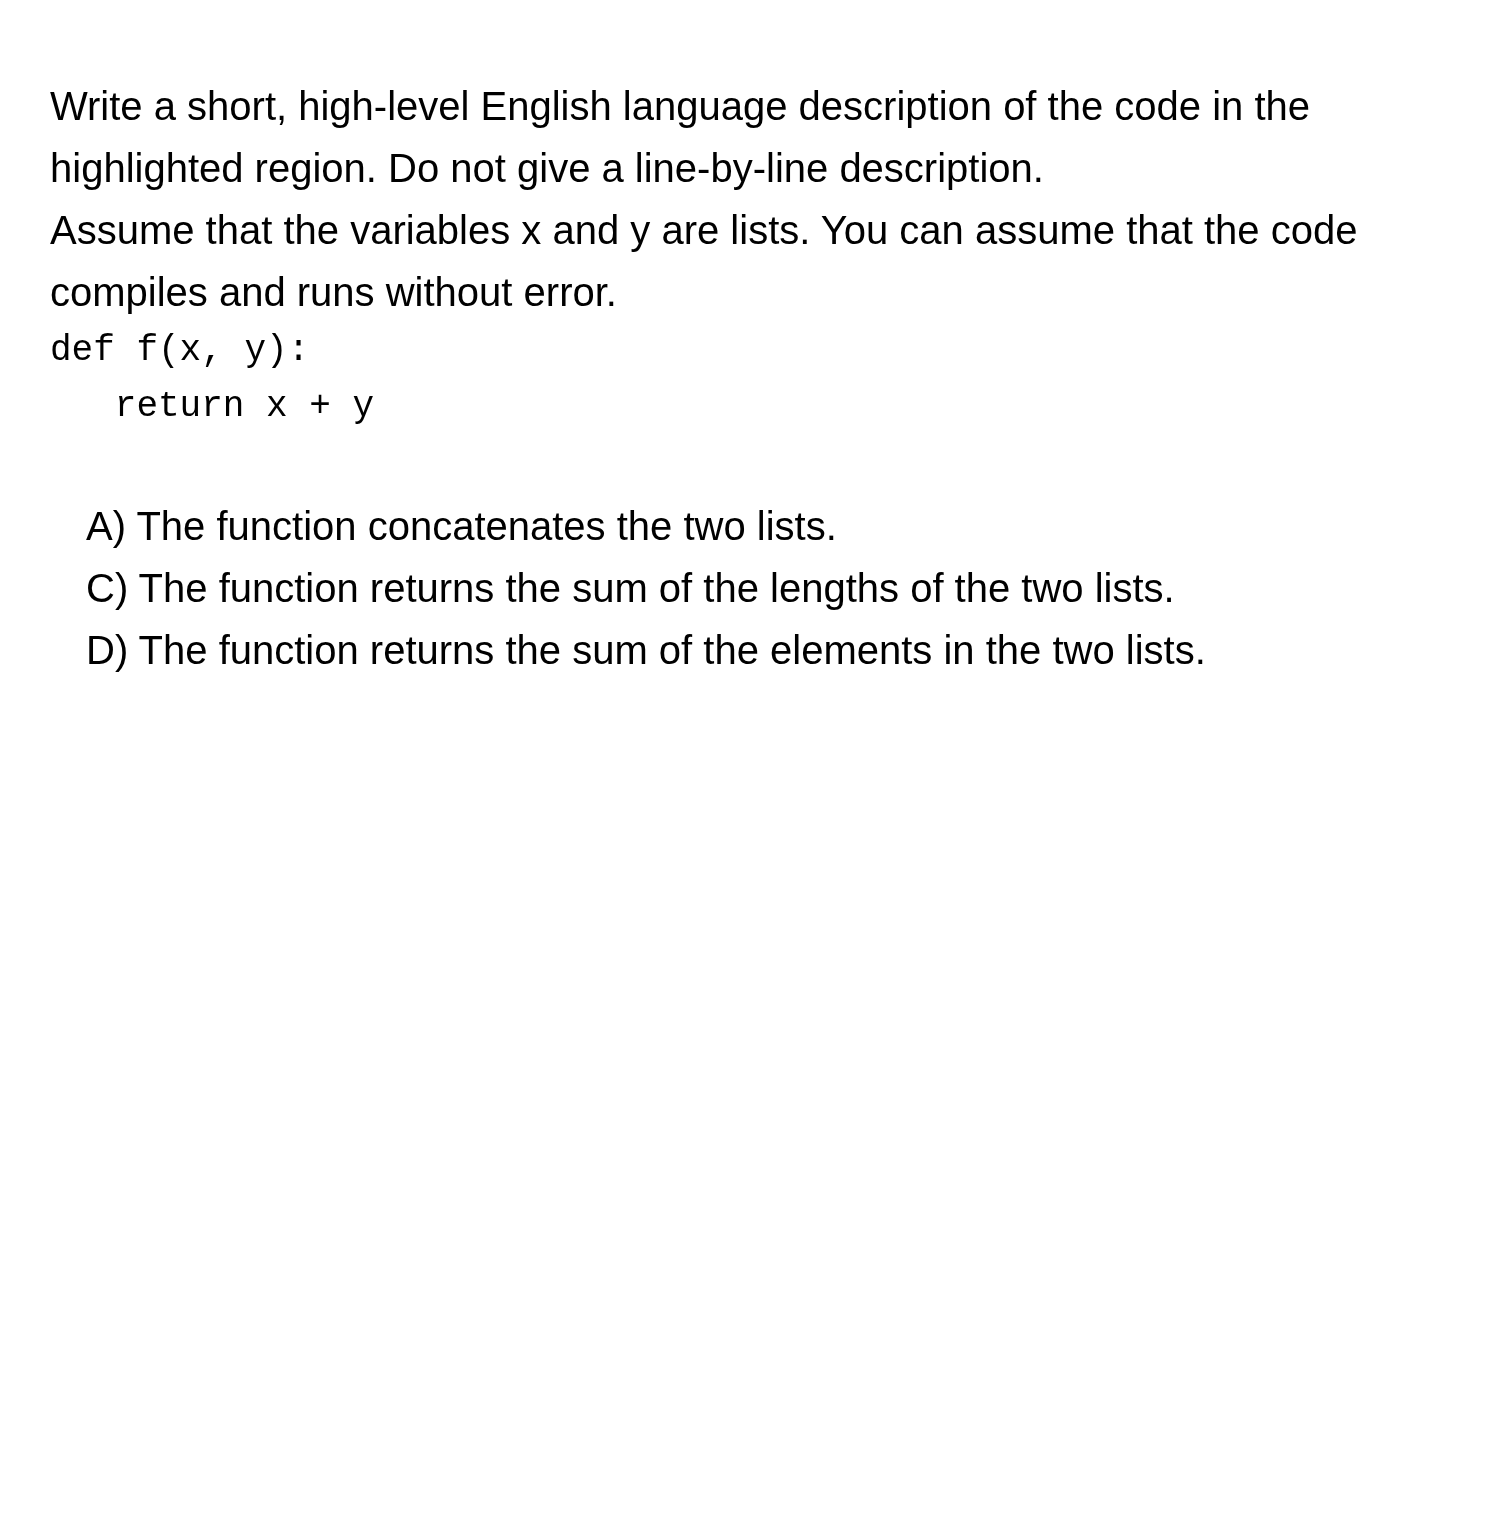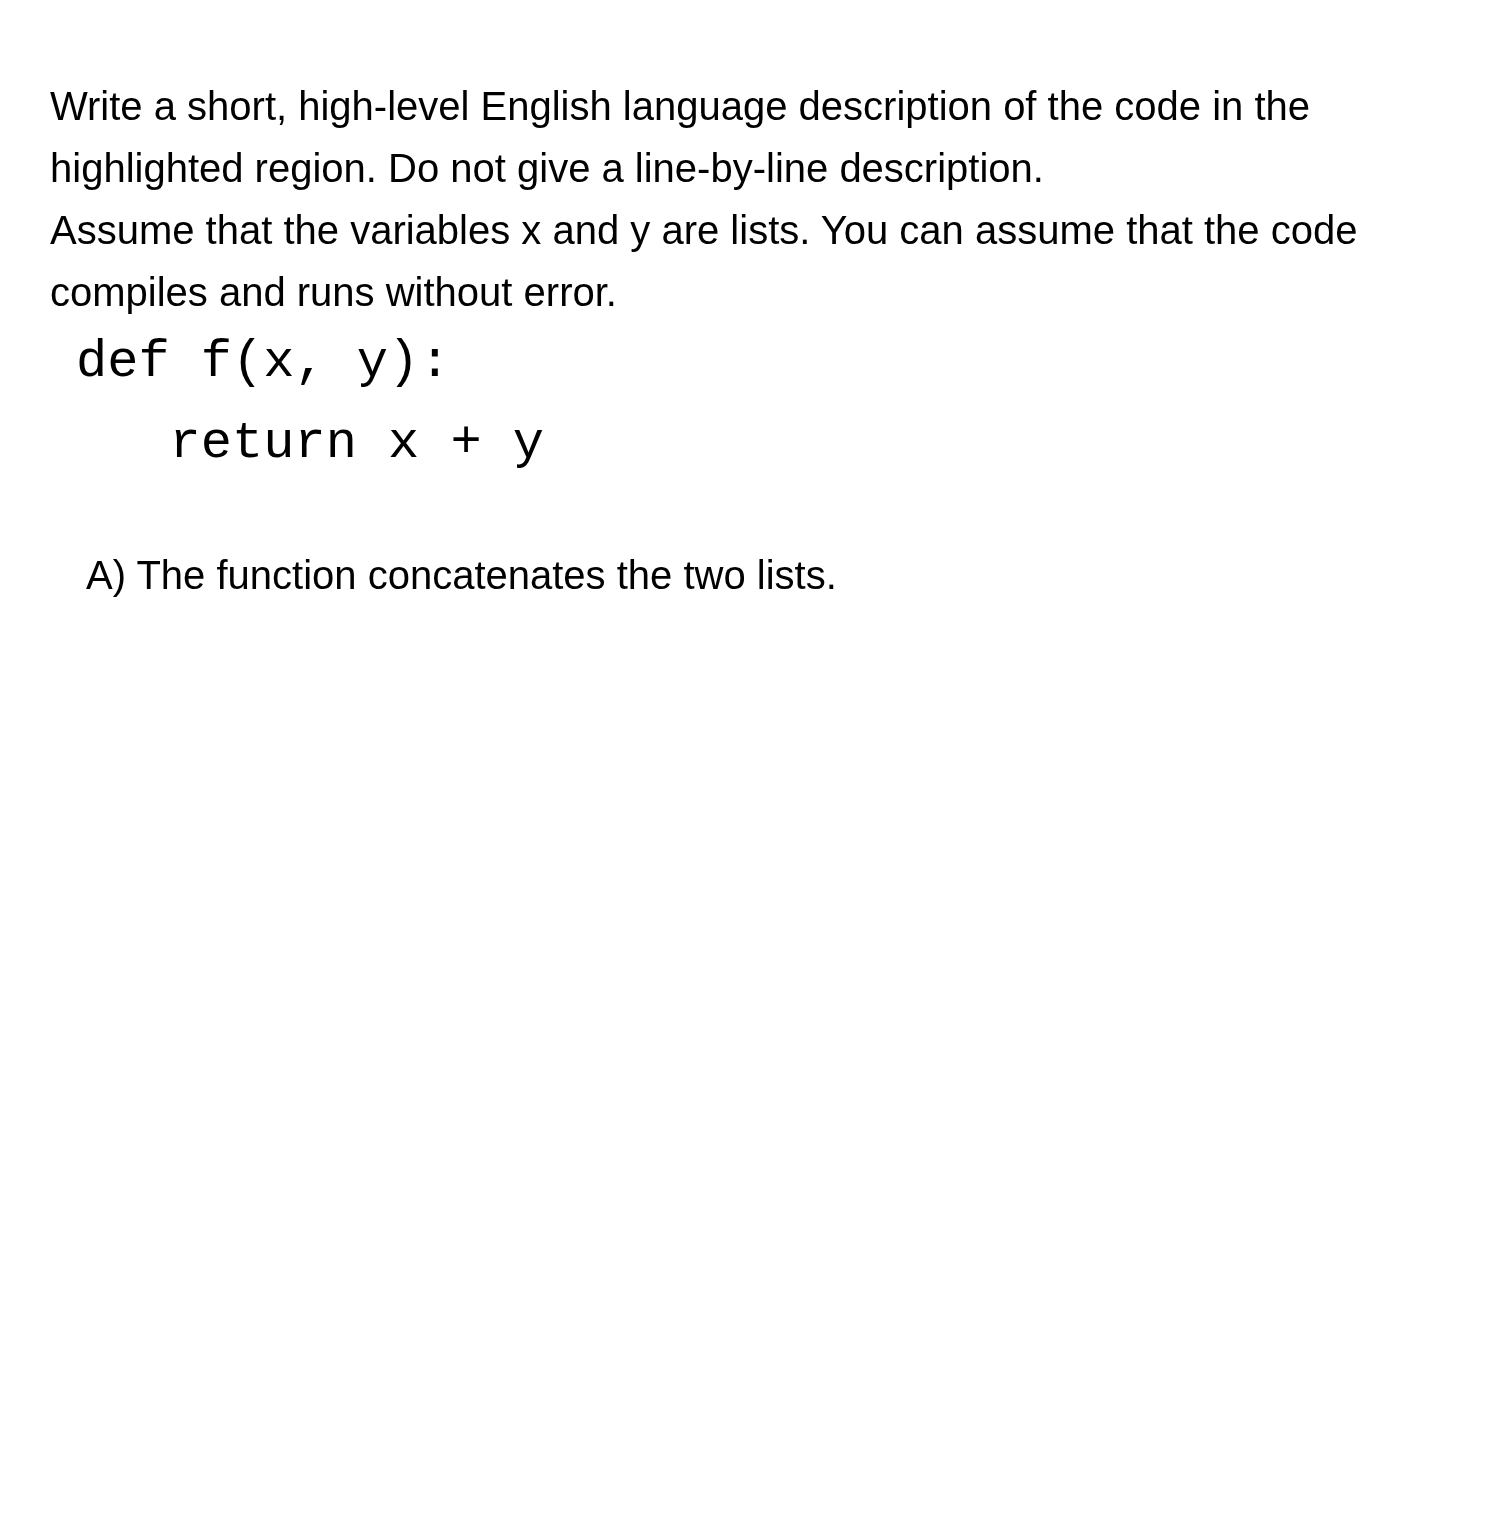--- a/index.html
+++ b/index.html
@@ -15,37 +15,38 @@
       color: #000000;
       padding: 75px 50px 50px 50px;
       width: 1500px;
     }
     .prompt {
       font-weight: 400;
       margin-bottom: 0;
     }
     .code-block {
       font-family: "Courier New", Courier, monospace;
-      font-size: 52px;
+      font-size: 36px;
       line-height: 1.55;
       white-space: pre;
       margin-top: 0;
       margin-bottom: 60px;
-      margin-left: 26px;
     }
     .options {
       font-weight: 400;
     }
     .option {
       margin-bottom: 0;
       margin-left: 36px;
     }
   </style>
 </head>
 <body>
 
 <div class="prompt">Write a short, high-level English language description of the code in the highlighted region. Do not give a line-by-line description.</div>
 <div class="prompt">Assume that the variables x and y are lists. You can assume that the code compiles and runs without error.</div>
 <div class="code-block">def f(x, y):
    return x + y</div>
 <div class="options">
   <div class="option">A) The function concatenates the two lists.</div>
+  <div class="option">C) The function returns the sum of the lengths of the two lists.</div>
+  <div class="option">D) The function returns the sum of the elements in the two lists.</div>
 </div>
 
 </body></html>

